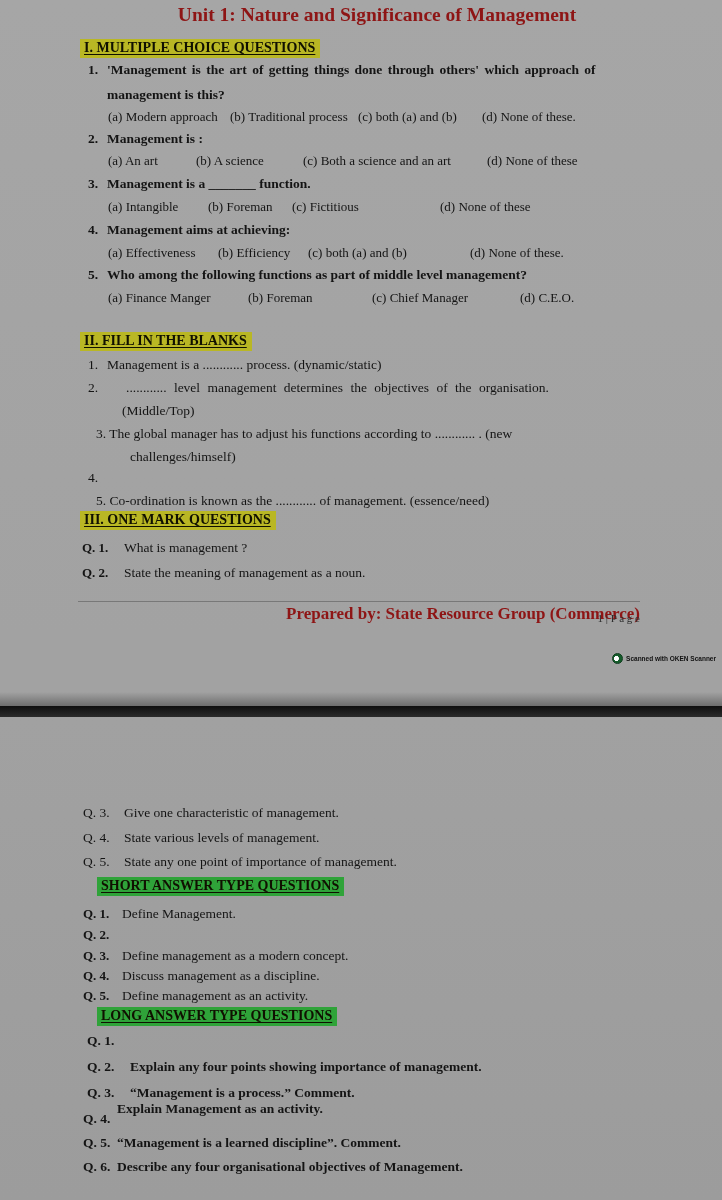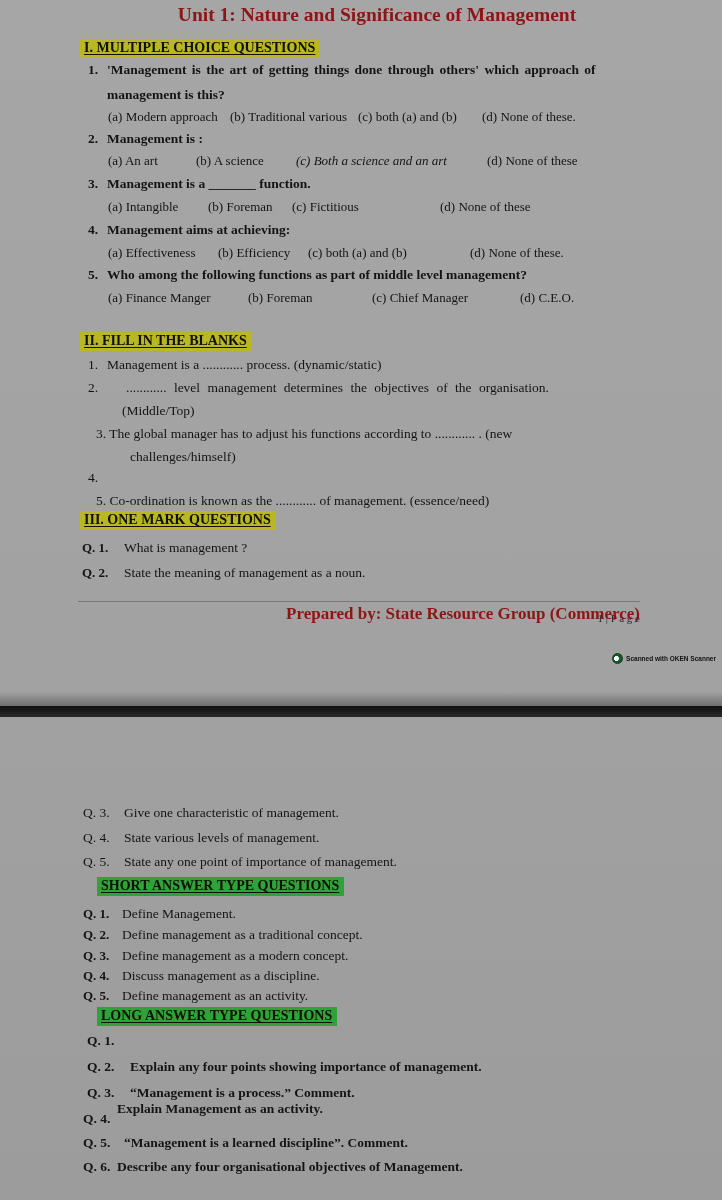--- a/index.html
+++ b/index.html
@@ -45,29 +45,29 @@
   <div class="page1">
 
     <div class="doc-title" style="color:#8e1515">Unit 1: Nature and Significance of Management</div>
 
     <div class="hl hl-y" style="top:39px; left:80px;">I. MULTIPLE CHOICE QUESTIONS</div>
 
     <div class="t b" style="top:62px; left:88px;">1.</div>
     <div class="t b" style="top:62px; left:107px; word-spacing:2px;">'Management is the art of getting things done through others' which approach of</div>
     <div class="t b" style="top:87px; left:107px;">management is this?</div>
     <div class="t opt" style="top:109px; left:108px;">(a) Modern approach</div>
-    <div class="t opt" style="top:109px; left:230px;">(b) Traditional various</div>
+    <div class="t opt" style="top:109px; left:230px;">(b) Traditional process</div>
     <div class="t opt" style="top:109px; left:358px;">(c) both (a) and (b)</div>
     <div class="t opt" style="top:109px; left:482px;">(d) None of these.</div>
 
     <div class="t b" style="top:131px; left:88px;">2.</div>
     <div class="t b" style="top:131px; left:107px;">Management is :</div>
     <div class="t opt" style="top:153px; left:108px;">(a) An art</div>
     <div class="t opt" style="top:153px; left:196px;">(b) A science</div>
-    <div class="t opt" style="top:153px; left:296px;font-style:italic;">(c) Both a science and an art</div>
+    <div class="t opt" style="top:153px; left:303px;">(c) Both a science and an art</div>
     <div class="t opt" style="top:153px; left:487px;">(d) None of these</div>
 
     <div class="t b" style="top:176px; left:88px;">3.</div>
     <div class="t b" style="top:176px; left:107px;text-align:right;">Management is a _______ function.</div>
     <div class="t opt" style="top:199px; left:108px;">(a) Intangible</div>
     <div class="t opt" style="top:199px; left:208px;">(b) Foreman</div>
     <div class="t opt" style="top:199px; left:292px;">(c) Fictitious</div>
     <div class="t opt" style="top:199px; left:440px;">(d) None of these</div>
 
     <div class="t b" style="top:222px; left:88px;">4.</div>
@@ -127,36 +127,35 @@
     <div class="t" style="top:113px; left:83px;">Q. 4.</div>
     <div class="t" style="top:113px; left:124px;">State various levels of management.</div>
     <div class="t" style="top:137px; left:83px;">Q. 5.</div>
     <div class="t" style="top:137px; left:124px;">State any one point of importance of management.</div>
 
     <div class="hl hl-g" style="top:160px; left:97px;">SHORT ANSWER TYPE QUESTIONS</div>
 
     <div class="t qlabel" style="top:189px; left:83px;">Q. 1.</div>
     <div class="t" style="top:189px; left:122px;">Define Management.</div>
     <div class="t qlabel" style="top:210px; left:83px;">Q. 2.</div>
-    <div class="t" style="top:210px; left:122px;">Define management as a traditional concept.</div>
     <div class="t qlabel" style="top:231px; left:83px;">Q. 3.</div>
     <div class="t" style="top:231px; left:122px;">Define management as a modern concept.</div>
     <div class="t qlabel" style="top:251px; left:83px;">Q. 4.</div>
     <div class="t" style="top:251px; left:122px;">Discuss management as a discipline.</div>
     <div class="t qlabel" style="top:271px; left:83px;">Q. 5.</div>
     <div class="t" style="top:271px; left:122px;">Define management as an activity.</div>
 
     <div class="hl hl-g" style="top:290px; left:97px;">LONG ANSWER TYPE QUESTIONS</div>
 
     <div class="t b" style="top:316px; left:87px;">Q. 1.</div>
     <div class="t b" style="top:342px; left:87px;">Q. 2.</div>
     <div class="t b" style="top:342px; left:130px;">Explain any four points showing importance of management.</div>
     <div class="t b" style="top:368px; left:87px;">Q. 3.</div>
     <div class="t b" style="top:368px; left:130px;">“Management is a process.” Comment.</div>
     <div class="t b" style="top:394px; left:83px;">Q. 4.</div>
     <div class="t b" style="top:384px; left:117px;">Explain Management as an activity.</div>
     <div class="t b" style="top:418px; left:83px;">Q. 5.</div>
-    <div class="t b" style="top:418px; left:117px;margin-left:7px;">“Management is a learned discipline”. Comment.</div>
+    <div class="t b" style="top:418px; left:117px;">“Management is a learned discipline”. Comment.</div>
     <div class="t b" style="top:442px; left:83px;">Q. 6.</div>
     <div class="t b" style="top:442px; left:117px;">Describe any four organisational objectives of Management.</div>
   </div>
 
 </div>
 
 </body></html>

